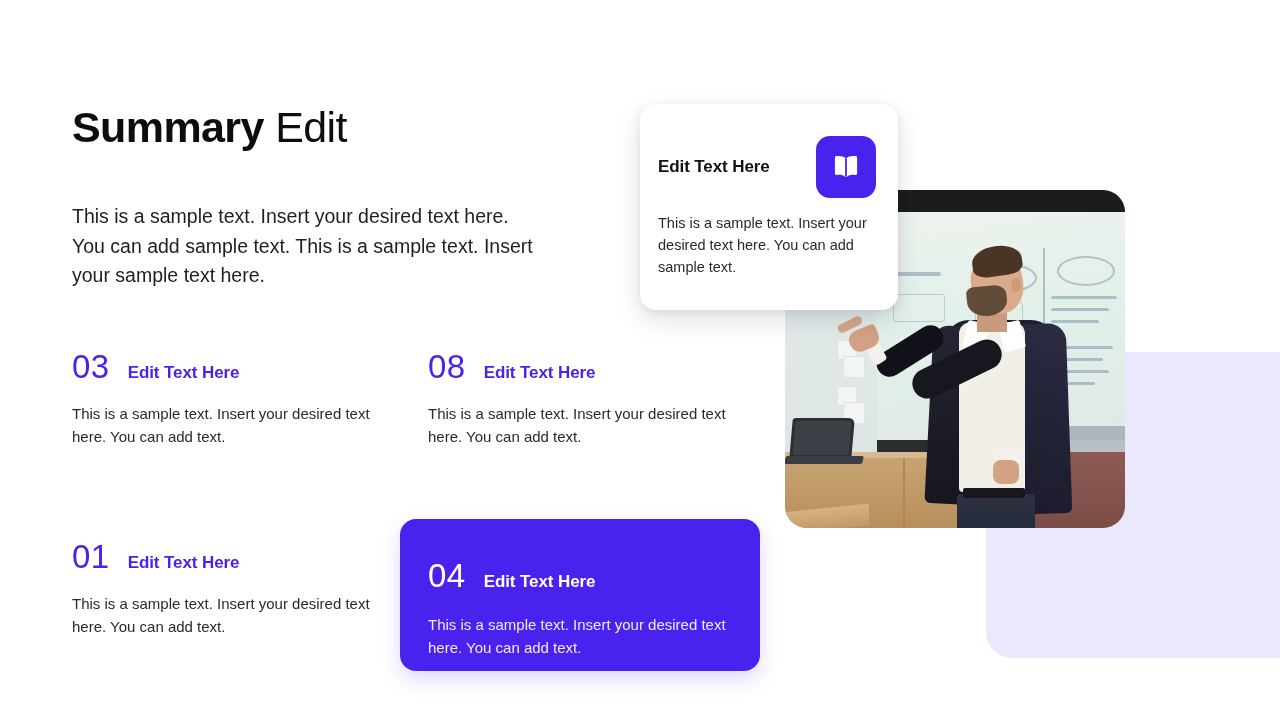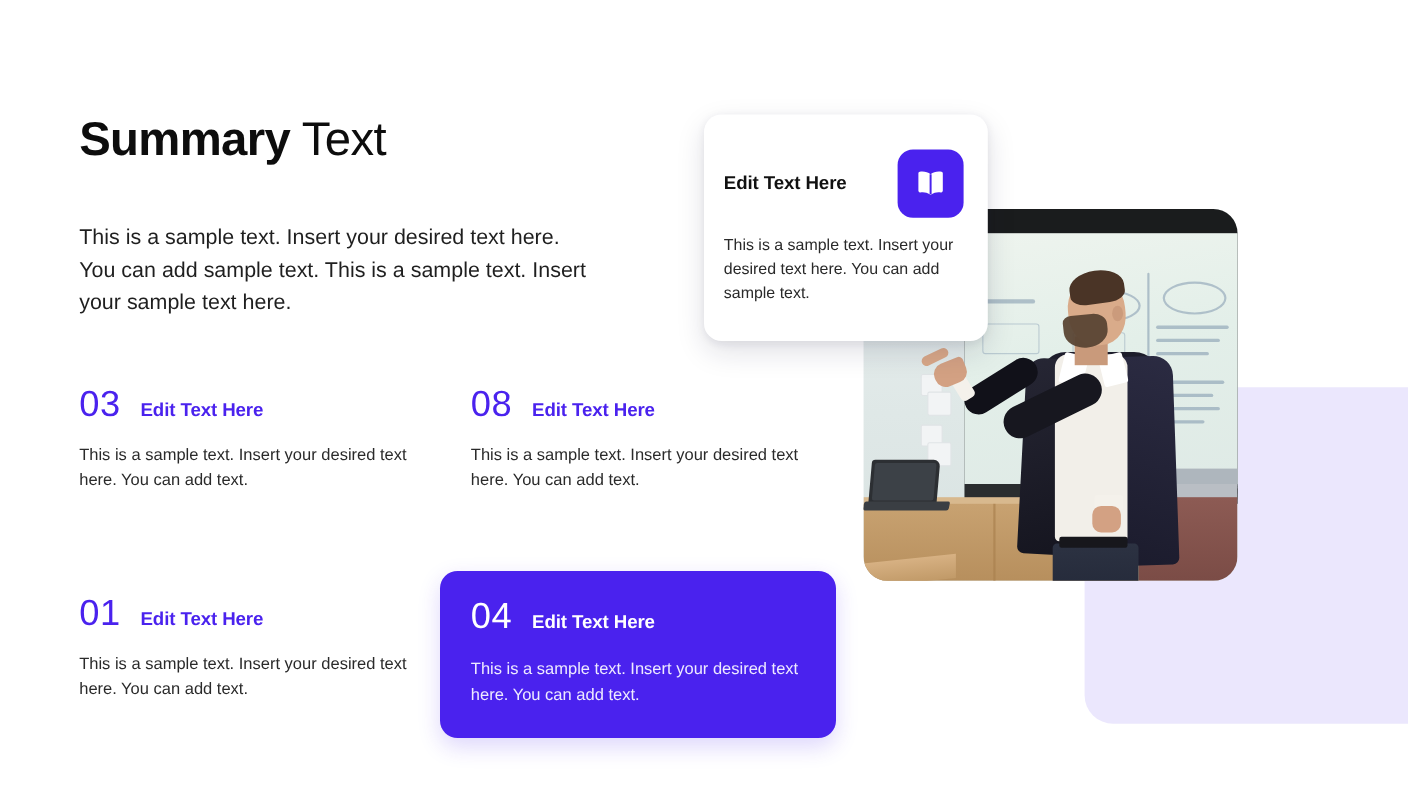--- a/index.html
+++ b/index.html
@@ -260,21 +260,21 @@
   .item-desc {
     margin-top:20px;
     font-size:15px; line-height:1.5; color:#2a2a2a; width:300px;
   }
 
   
   .item-card {
     position:absolute; left:400px; top:519px;
     width:360px; height:152px;
     background:#4A22EE; border-radius:16px;
-    padding:24px 28px 0 28px;
+    padding:40px 28px 0 28px;
     z-index:3;
     box-shadow:0 8px 20px rgba(74,34,238,.18);
   }
   .item-card .item-num,
   .item-card .item-label { color:#ffffff; }
   .item-card .item-desc  { color:#eeeaff; margin-top:22px; }
 
   svg { display:block; }
 </style>
 </head>
@@ -355,21 +355,21 @@
         <svg width="30" height="26" viewBox="0 0 30 26" aria-hidden="true">
           <path d="M15 4.4C12.4 2.3 9.1 1.6 5.1 2.1c-.7.1-1.2.7-1.2 1.4v16c0 .9.8 1.6 1.7 1.4 3.4-.5 6.3.1 8.5 1.8.5.4 1.3.4 1.8 0 2.2-1.7 5.1-2.3 8.5-1.8.9.2 1.7-.5 1.7-1.4v-16c0-.7-.5-1.3-1.2-1.4-4-.5-7.3.2-9.9 2.3z" fill="#ffffff"></path>
           <rect x="14.1" y="4.4" width="1.8" height="18.2" fill="#4A22EE"></rect>
         </svg>
       </div>
     </div>
     <div class="info-card-body">This is a sample text. Insert your desired text here. You can add sample text.</div>
   </div>
 
   <div class="title">
-    <span class="t-bold">Summary</span><span class="t-light"> Text</span>
+    <span class="t-bold">Summary</span><span class="t-light"> Edit</span>
   </div>
 
   <div class="intro">This is a sample text. Insert your desired text here. You can add sample text. This is a sample text. Insert your sample text here.</div>
 
   <div class="items">
 
     <div class="item item-pos-0">
       <div class="item-head">
         <span class="item-num">03</span>
         <span class="item-label">Edit Text Here</span>

